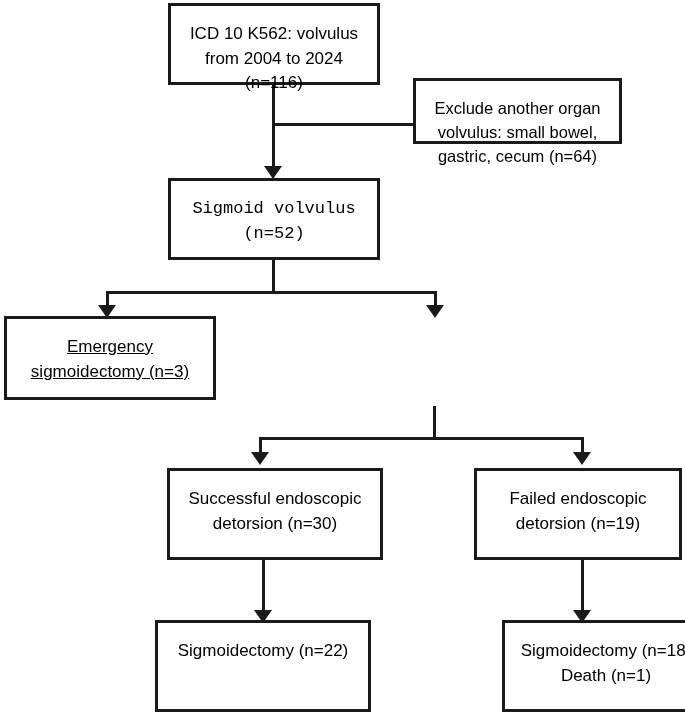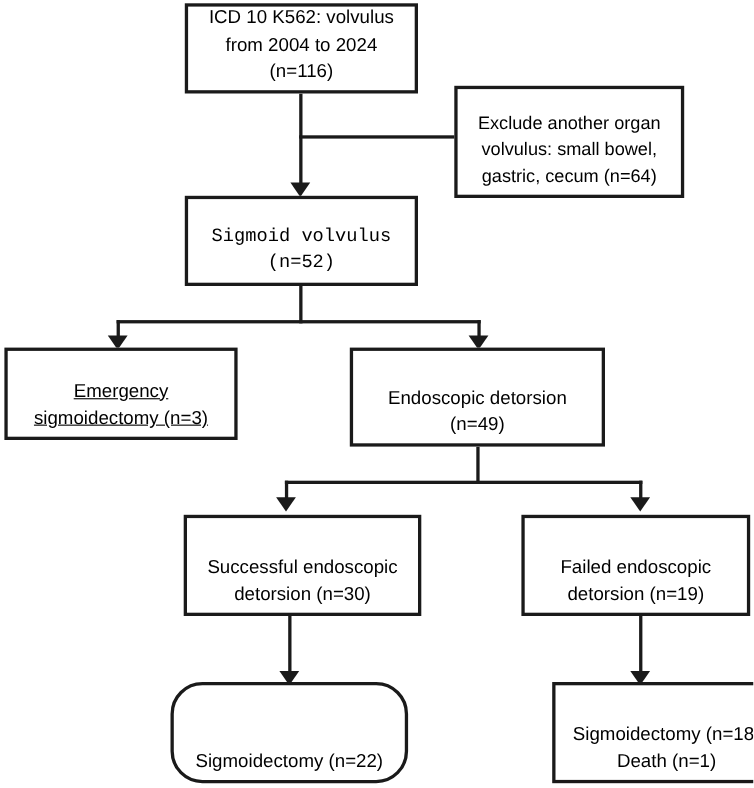--- a/index.html
+++ b/index.html
@@ -14,27 +14,27 @@
     background: #ffffff;
     font-family: "Liberation Sans", sans-serif;
     overflow: hidden;
   }
   .node {
     position: absolute;
     box-sizing: border-box;
     border: 3px solid #1a1a1a;
     background: #ffffff;
     display: flex;
-    align-items: flex-end;
+    align-items: flex-start;
     justify-content: center;
     text-align: center;
     color: #000000;
     font-size: 17px;
     line-height: 1.45;
-    padding: 4px 6px;
+    padding: 16px 6px;
     z-index: 2;
   }
   .node-text {
     display: block;
     white-space: pre-line;
   }
   .edge {
     position: absolute;
     background: #1a1a1a;
     z-index: 1;
@@ -60,21 +60,21 @@
     <span class="node-text">ICD 10 K562: volvulus
 from 2004 to 2024
 (n=116)</span>
   </div>
 
   <div class="edge v-line" style="left:272px; top:85px; height:85px;"></div>
   <div class="arrow-head" style="left:264px; top:166px;"></div>
 
   <div class="edge h-line" style="left:272px; top:123px; width:143px;"></div>
 
-  <div class="node" style="left:413px; top:78px; width:209px; height:102px; font-size:16.5px;">
+  <div class="node" style="left:413px; top:78px; width:209px; height:66px; font-size:16.5px;">
     <span class="node-text">Exclude another organ
 volvulus: small bowel,
 gastric, cecum (n=64)</span>
   </div>
 
   <div class="node" style="left:168px; top:178px; width:212px; height:82px;font-family:Liberation Mono, monospace;">
     <span class="node-text">Sigmoid volvulus
 (n=52)</span>
   </div>
 
@@ -83,24 +83,20 @@
   <div class="edge v-line" style="left:106px; top:291px; height:22px;"></div>
   <div class="arrow-head" style="left:98px; top:305px;"></div>
   <div class="edge v-line" style="left:434px; top:291px; height:22px;"></div>
   <div class="arrow-head" style="left:426px; top:305px;"></div>
 
   <div class="node" style="left:4px; top:316px; width:212px; height:84px;text-decoration:underline;">
     <span class="node-text">Emergency
 sigmoidectomy (n=3)</span>
   </div>
 
-  <div class="node" style="left:318px; top:316px; width:232px; height:90px;">
-    <span class="node-text">Endoscopic detorsion
-(n=49)</span>
-  </div>
 
   <div class="edge v-line" style="left:433px; top:406px; height:34px;"></div>
   <div class="edge h-line" style="left:259px; top:437px; width:325px;"></div>
   <div class="edge v-line" style="left:259px; top:437px; height:22px;"></div>
   <div class="arrow-head" style="left:251px; top:452px;"></div>
   <div class="edge v-line" style="left:581px; top:437px; height:22px;"></div>
   <div class="arrow-head" style="left:573px; top:452px;"></div>
 
   <div class="node" style="left:167px; top:468px; width:216px; height:92px;">
     <span class="node-text">Successful endoscopic
@@ -110,21 +106,21 @@
   <div class="node" style="left:474px; top:468px; width:208px; height:92px;">
     <span class="node-text">Failed endoscopic
 detorsion (n=19)</span>
   </div>
 
   <div class="edge v-line" style="left:262px; top:560px; height:56px;"></div>
   <div class="arrow-head" style="left:254px; top:610px;"></div>
   <div class="edge v-line" style="left:581px; top:560px; height:56px;"></div>
   <div class="arrow-head" style="left:573px; top:610px;"></div>
 
-  <div class="node" style="left:155px; top:620px; width:216px; height:92px;border-radius:29px;">
+  <div class="node" style="left:155px; top:620px; width:216px; height:92px;">
     <span class="node-text">Sigmoidectomy (n=22)</span>
   </div>
 
   <div class="node" style="left:502px; top:620px; width:208px; height:92px;">
     <span class="node-text">Sigmoidectomy (n=18)
 Death (n=1)</span>
   </div>
 
 </div>
 

